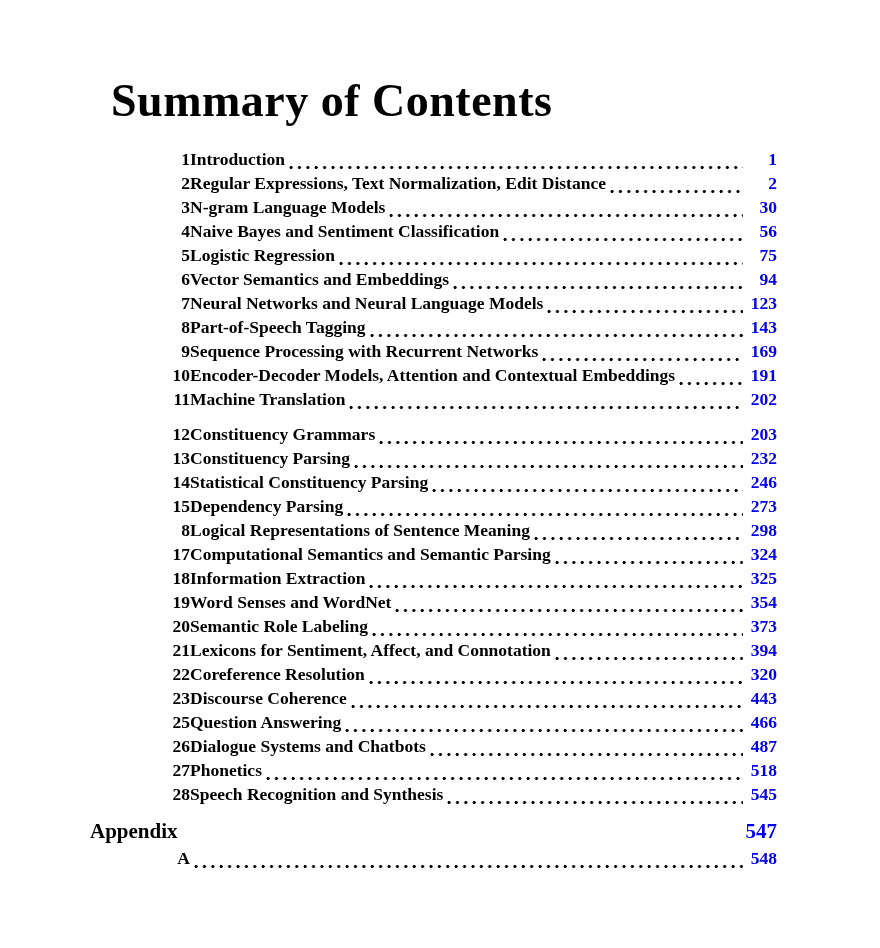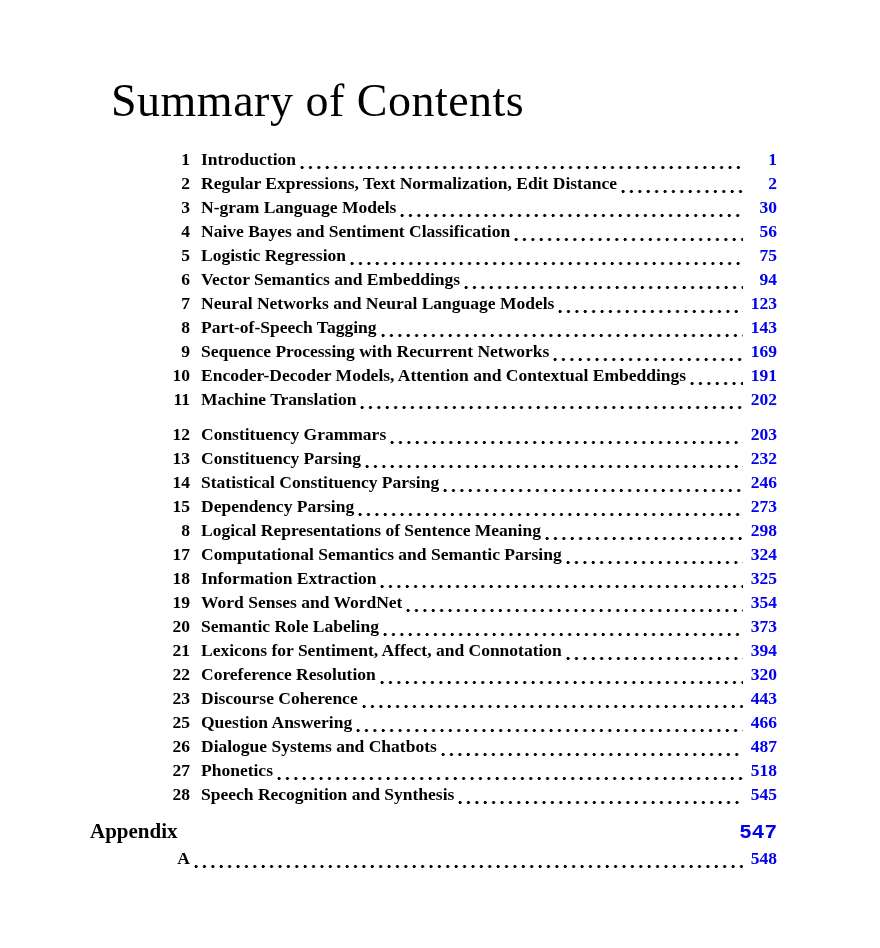--- a/index.html
+++ b/index.html
@@ -9,21 +9,21 @@
     color: #000000;
     font-family: "Liberation Serif", serif;
     position: relative;
     overflow: hidden;
   }
   .page-title {
     position: absolute;
     left: 111px;
     top: 74px;
     font-size: 46px;
-    font-weight: 400;
+    font-weight: 700;
     letter-spacing: 0.5px;
     white-space: nowrap;
   }
   .toc-wrap {
     position: absolute;
     left: 90px;
     top: 149px;
     width: 687px;
   }
   .toc-group {
@@ -38,21 +38,20 @@
     font-weight: bold;
     white-space: nowrap;
   }
   .toc-num {
     flex: none;
     width: 25px;
     text-align: right;
   }
   .toc-title {
     flex: none;
-    margin-left: 11px;
   }
   .dot-leader {
     flex: 1 1 auto;
     min-width: 0;
     overflow: hidden;
     align-self: flex-end;
     height: 5px;
     margin: 0 2px 3px 4px;
     background-image: radial-gradient(circle at 2px 2.5px, #000 1.25px, transparent 1.8px);
     background-size: 8.4px 5px;
@@ -71,21 +70,20 @@
     font-size: 21px;
     font-weight: bold;
     white-space: nowrap;
     gap: 19px;
   }
   .appendix-spacer { flex: 1 1 auto; }
   .appendix-page {
     flex: none;
     text-align: center;
     color: var(--link-color, #0000ee);
-    font-family: Liberation Mono, monospace;
   }
   .appendix-entries { padding-left: 75px; }
 </style>
 </head>
 <body>
 
 <h1 class="page-title">Summary of Contents</h1>
 
 <div class="toc-wrap">
   <div id="toc-groups">

